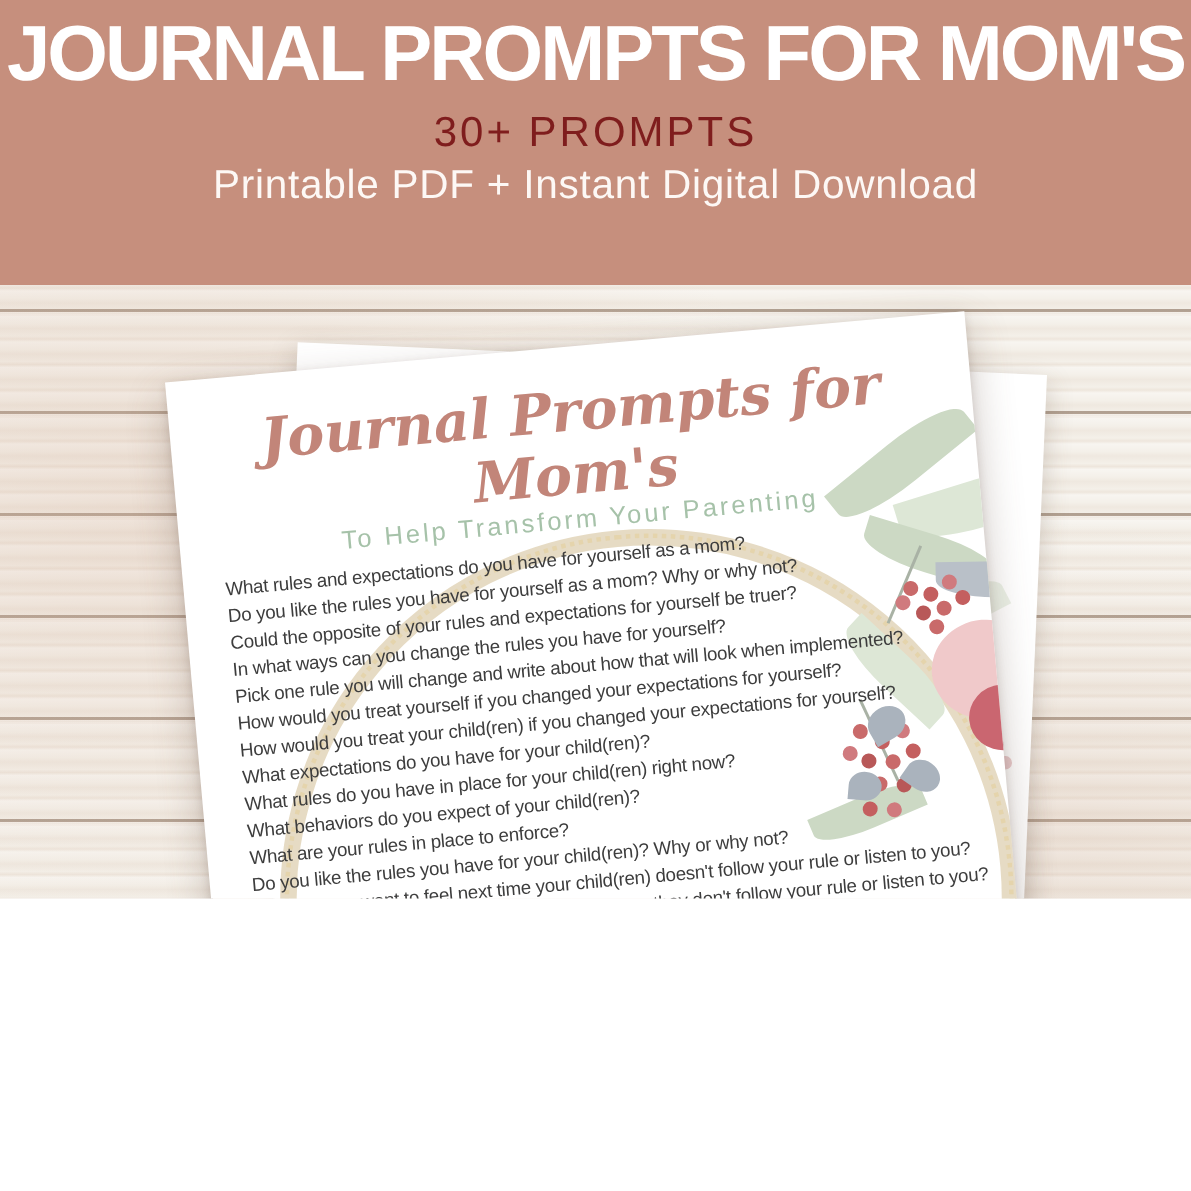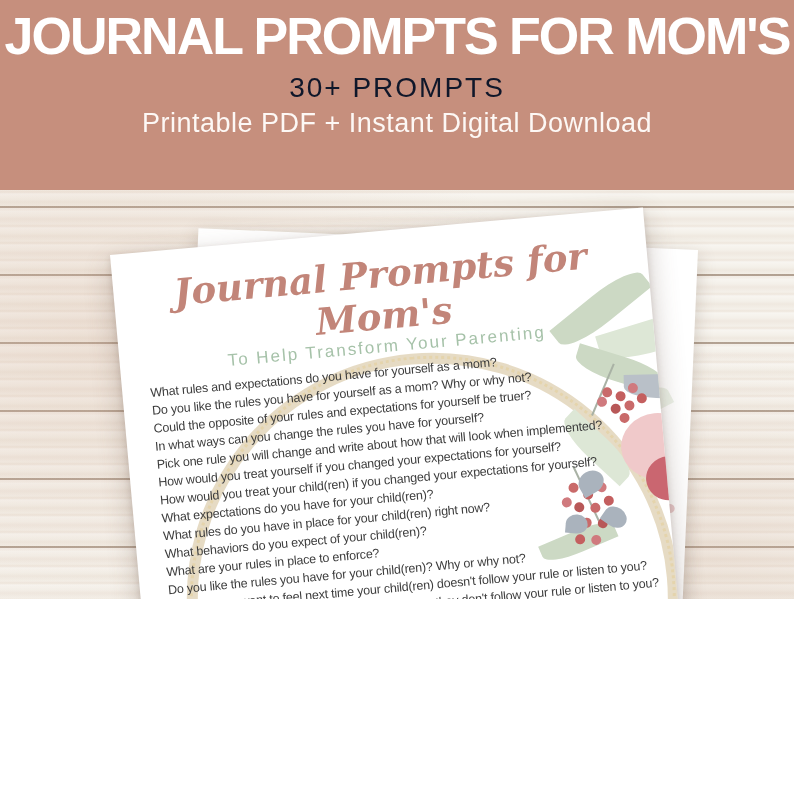--- a/index.html
+++ b/index.html
@@ -1,21 +1,21 @@
 <!DOCTYPE html>
 <html><head>
 <meta charset="utf-8">
 <style>
   html,body{margin:0;padding:0;background:#ffffff;}
   .stage{position:relative;width:794px;height:599px;overflow:hidden;font-family:"Liberation Sans",sans-serif;}
 
   
   .banner{position:absolute;left:0;top:0;width:794px;height:190px;background:#c68f7d;text-align:center;color:#ffffff;}
   .banner-title{padding-top:12px;font-weight:bold;font-size:52px;line-height:48px;letter-spacing:-2px;}
-  .banner-sub{margin-top:12px;font-size:28px;letter-spacing:2px;font-weight:400;color:#0f172a;}
+  .banner-sub{margin-top:12px;font-size:28px;letter-spacing:2px;font-weight:400;color:#7f1d1d;}
   .banner-tagline{margin-top:4px;font-size:27px;letter-spacing:0.5px;font-weight:400;color:#fdf8f5;}
 
   
   .scene{position:absolute;left:0;top:190px;width:794px;height:604px;overflow:hidden;
     background-color:#f4f0e9;
     background-image:
       radial-gradient(ellipse at 12% 25%, rgba(214,178,156,0.28), transparent 45%),
       radial-gradient(ellipse at 88% 60%, rgba(205,170,148,0.22), transparent 40%),
       radial-gradient(ellipse at 50% 90%, rgba(210,180,160,0.18), transparent 50%),
       repeating-linear-gradient(180deg,

